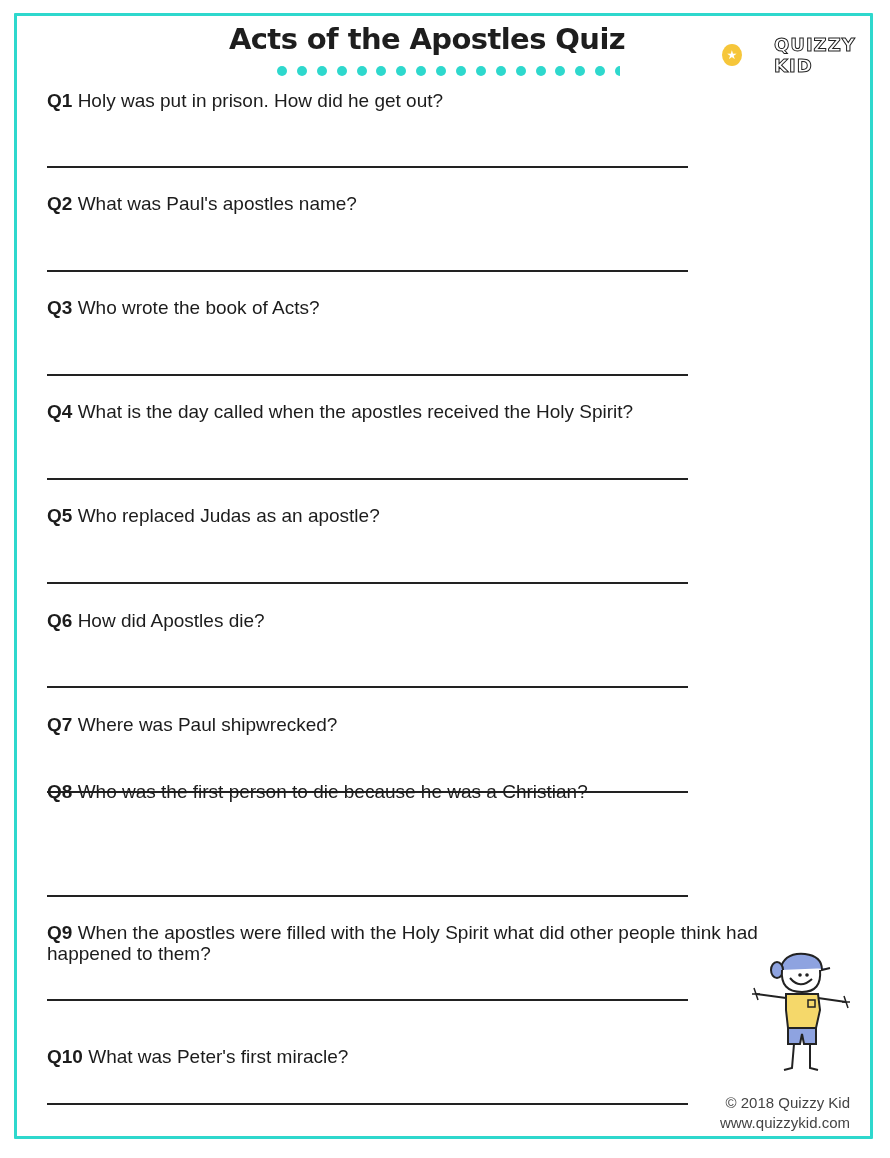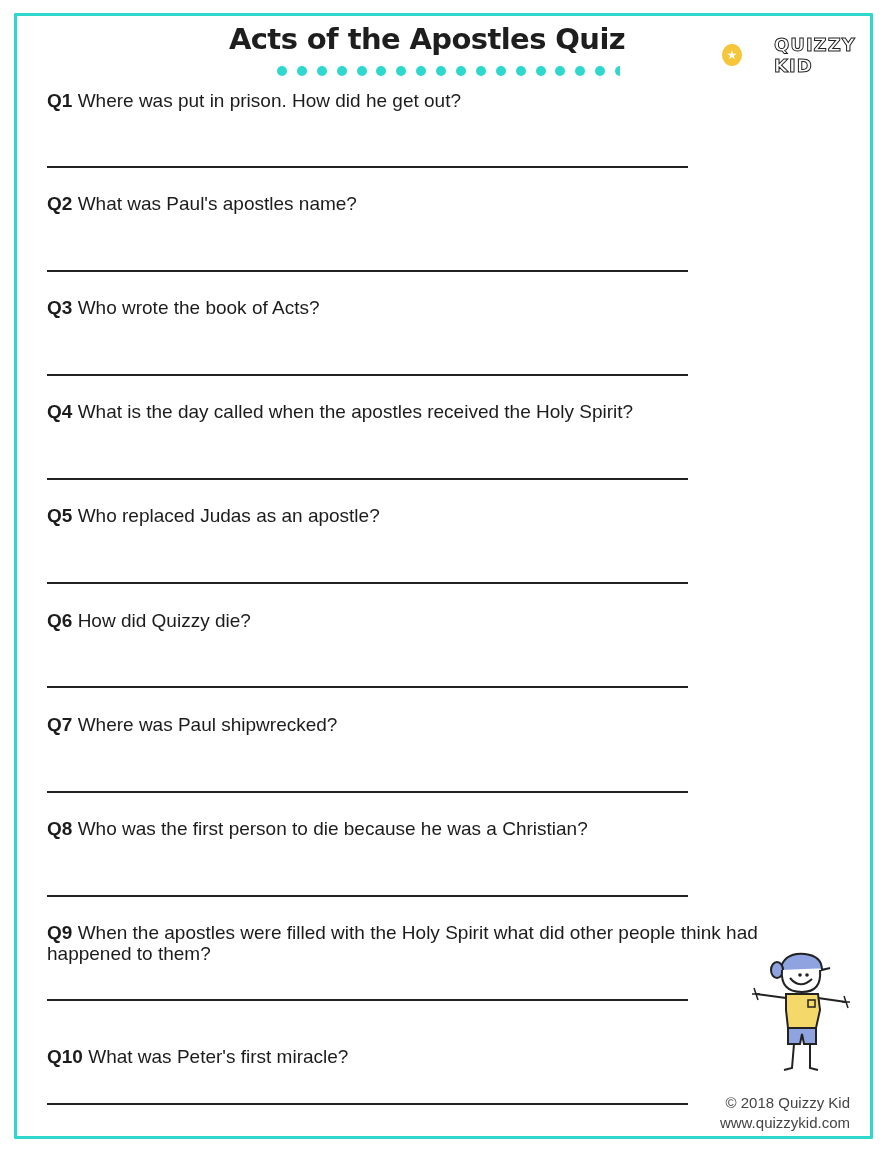--- a/index.html
+++ b/index.html
@@ -51,42 +51,42 @@
     <span class="dot"></span>
   <span class="dot"></span>
     <span class="dot"></span>
 </div>
 
 <div class="logo">
   <span class="logo-badge">★</span>
   <span class="logo-text">QUIZZY KID</span>
 </div>
 
-<div class="q" style="top:90px"><b>Q1</b> <span>Where was put in prison. How did he get out?</span></div>
+<div class="q" style="top:90px"><b>Q1</b> <span>Holy was put in prison. How did he get out?</span></div>
 <div class="line" style="top:166px"></div>
 
 <div class="q" style="top:193px"><b>Q2</b> <span>What was Paul's apostles name?</span></div>
 <div class="line" style="top:270px"></div>
 
 <div class="q" style="top:297px"><b>Q3</b> <span>Who wrote the book of Acts?</span></div>
 <div class="line" style="top:374px"></div>
 
 <div class="q" style="top:401px"><b>Q4</b> <span>What is the day called when the apostles received the Holy Spirit?</span></div>
 <div class="line" style="top:478px"></div>
 
 <div class="q" style="top:505px"><b>Q5</b> <span>Who replaced Judas as an apostle?</span></div>
 <div class="line" style="top:582px"></div>
 
-<div class="q" style="top:610px"><b>Q6</b> <span>How did Quizzy die?</span></div>
+<div class="q" style="top:610px"><b>Q6</b> <span>How did Apostles die?</span></div>
 <div class="line" style="top:686px"></div>
 
 <div class="q" style="top:714px"><b>Q7</b> <span>Where was Paul shipwrecked?</span></div>
 <div class="line" style="top:791px"></div>
 
-<div class="q" style="top:818px"><b>Q8</b> <span>Who was the first person to die because he was a Christian?</span></div>
+<div class="q" style="top:781px"><b>Q8</b> <span>Who was the first person to die because he was a Christian?</span></div>
 <div class="line" style="top:895px"></div>
 
 <div class="q" style="top:922px"><b>Q9</b> <span>When the apostles were filled with the Holy Spirit what did other people think had happened to them?</span></div>
 <div class="line" style="top:999px"></div>
 
 <div class="q" style="top:1046px"><b>Q10</b> <span>What was Peter's first miracle?</span></div>
 <div class="line" style="top:1103px"></div>
 
 <svg class="kid" viewBox="0 0 100 128">
 

